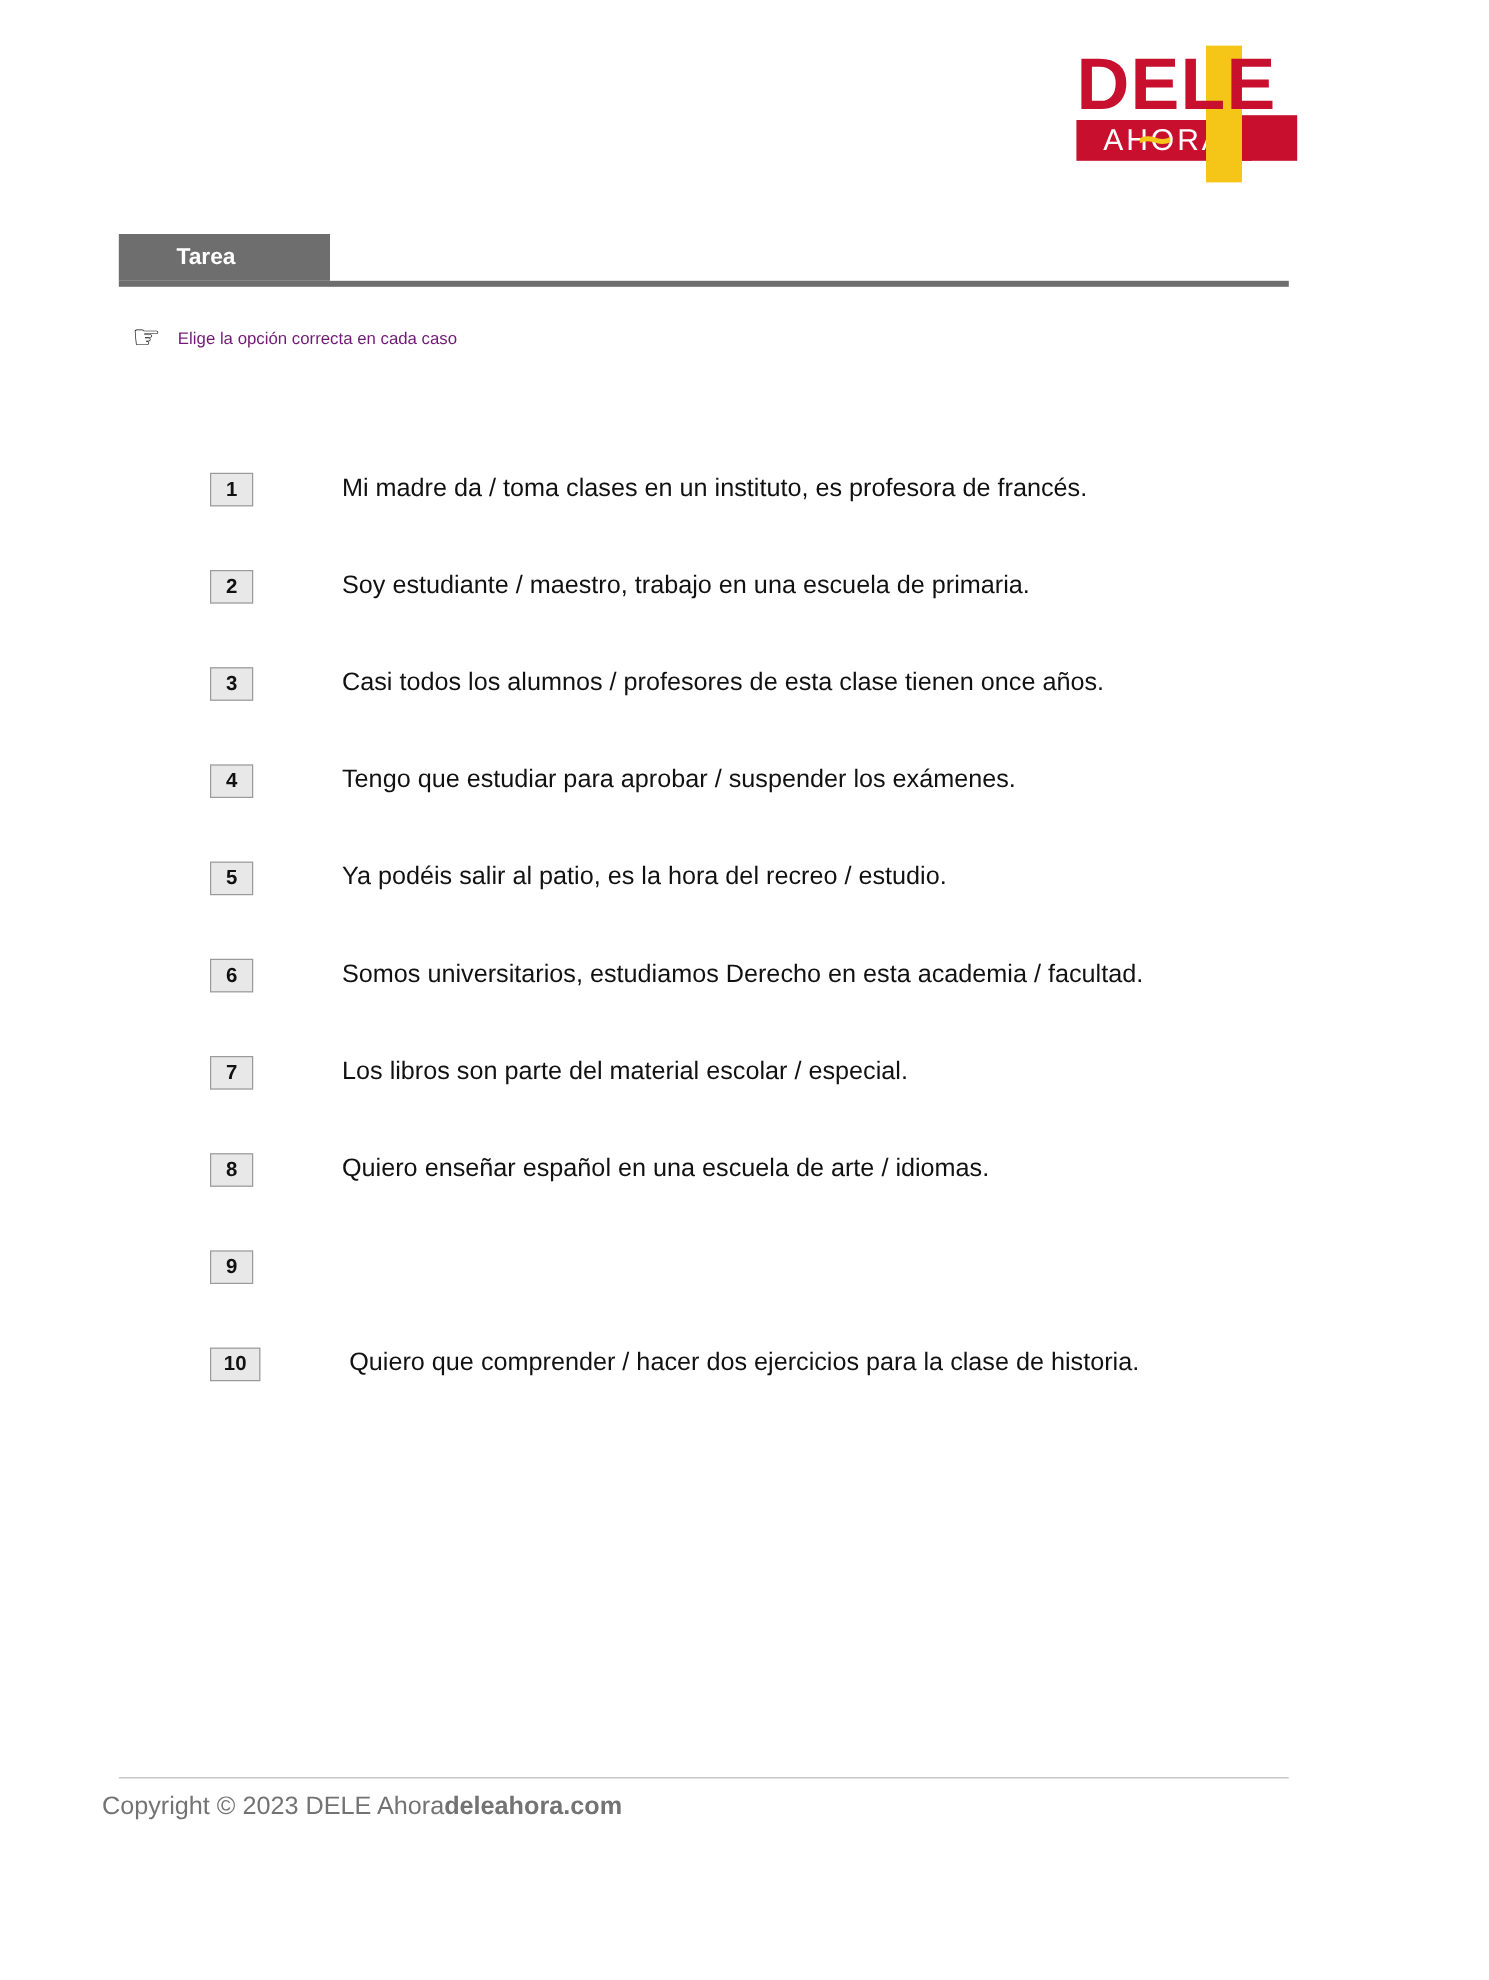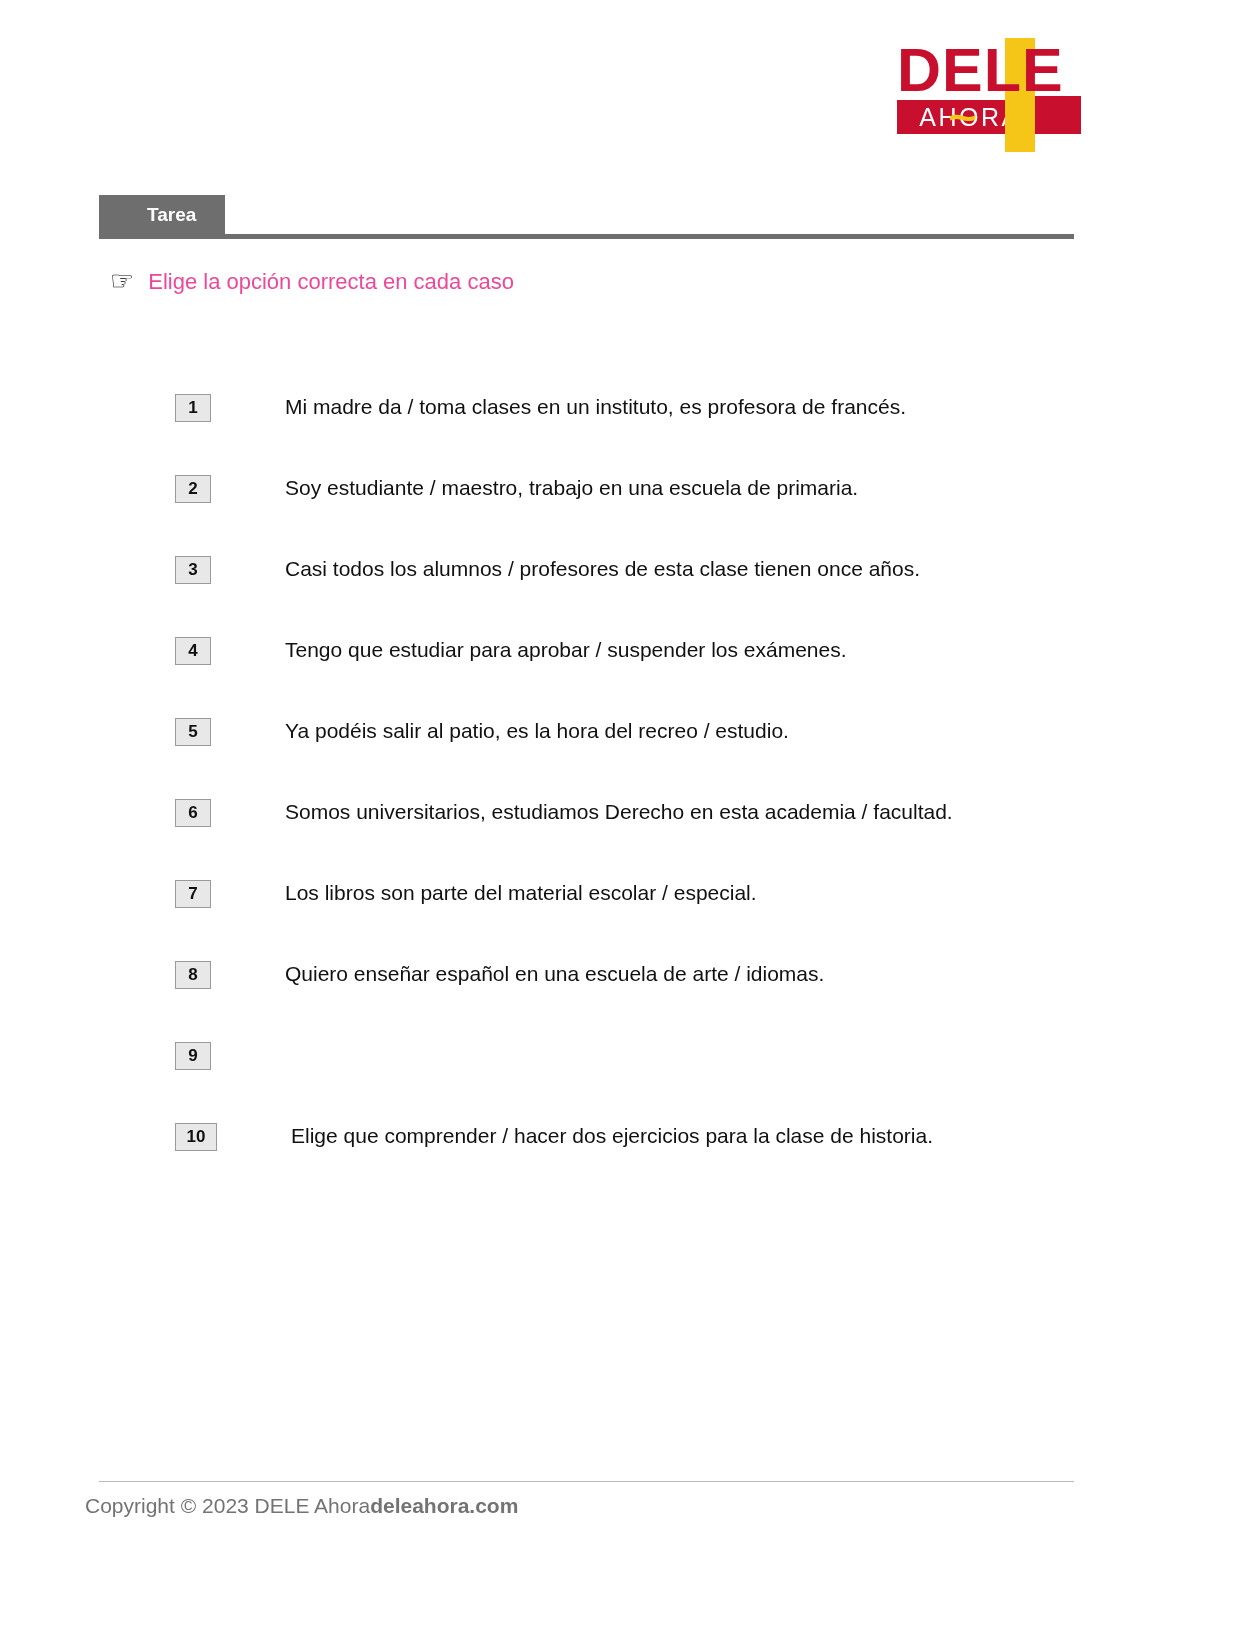--- a/index.html
+++ b/index.html
@@ -104,21 +104,21 @@
     position: absolute;
     left: 99px;
     top: 195px;
     width: 975px;
     height: 44px;
     border-bottom: 5px solid #6e6e6e;
     display: flex;
     align-items: stretch;
   }
   .task-tab {
-    width: 126px;
+    width: 176px;
     background: #6e6e6e;
     color: #ffffff;
     font-size: 19px;
     font-weight: bold;
     display: flex;
     align-items: center;
     padding-left: 48px;
   }
   .task-title {
     flex: 1;
@@ -139,22 +139,22 @@
     align-items: center;
     gap: 14px;
   }
   .hand-icon {
     font-size: 27px;
     line-height: 1;
     color: #000000;
     display: inline-block;
   }
   .instruction-text {
-    font-size: 22px;
-    color: #ec4899;
+    font-size: 14px;
+    color: #701a75;
     text-align: center;
   }
 
   
   .q-list {
     position: absolute;
     left: 175px;
     top: 392px;
     width: 900px;
   }
@@ -268,21 +268,21 @@
       </div>
       <div class="q-row">
         <div class="q-num">8</div>
         <div class="q-text"><span>Quiero enseñar español en una escuela de </span><b>arte / idiomas</b><span>.</span></div>
       </div>
       <div class="q-row">
         <div class="q-num">9</div>
       </div>
       <div class="q-row">
         <div class="q-num wide">10</div>
-        <div class="q-text"><span>Elige que </span><b>comprender / hacer</b><span> dos ejercicios para la clase de historia.</span></div>
+        <div class="q-text"><span>Quiero que </span><b>comprender / hacer</b><span> dos ejercicios para la clase de historia.</span></div>
       </div>
     </div>
 
   <div class="footer-rule"></div>
   <div class="footer">
     <span>Copyright © 2023 DELE Ahora</span>
     <span class="footer-right">deleahora.com</span>
   </div>
 
 </div>

